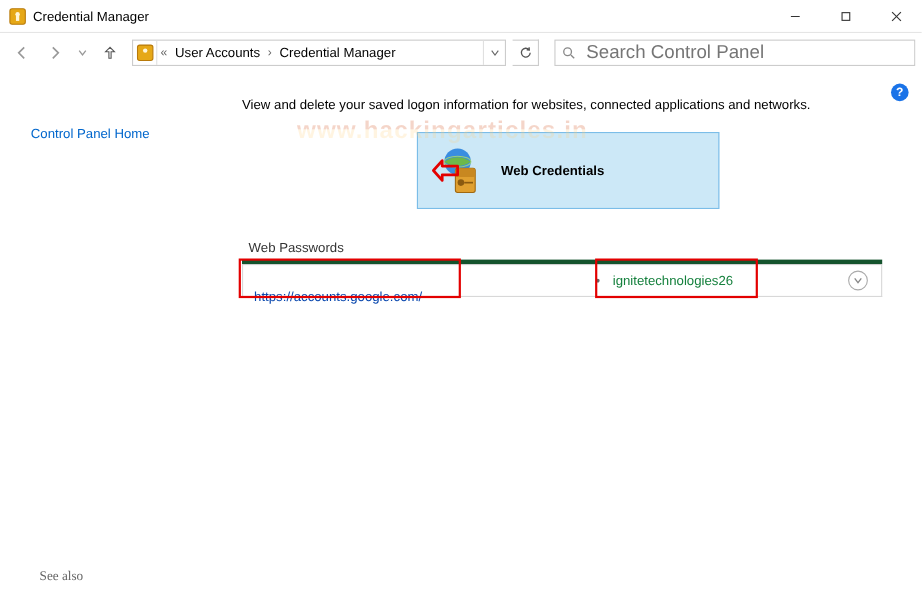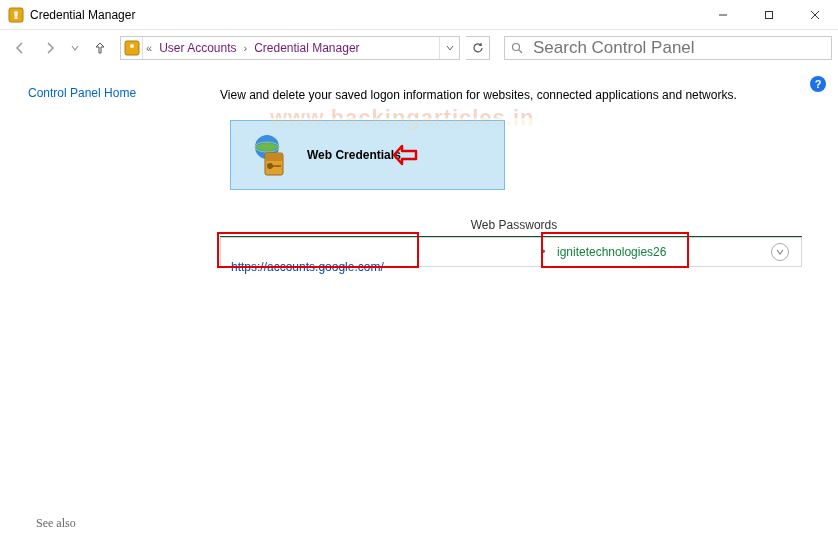--- a/index.html
+++ b/index.html
@@ -11,52 +11,52 @@
     .titlebar-text { font-size: 12px; color: #000; flex: 1; }
     .winbtn { width: 46px; height: 30px; display: flex; align-items: center; justify-content: center; color: #555; }
     
     
     .navbar { height: 36px; display: flex; align-items: center; padding: 0 6px; gap: 2px; }
     .navbtn { width: 28px; height: 28px; display: flex; align-items: center; justify-content: center; color: #888; border-radius: 2px; }
     .navbtn.enabled { color: #333; }
     .addrbox { flex: 0 0 340px; height: 24px; border: 1px solid #ccc; display: flex; align-items: center; margin: 0 4px; }
     .addrbox-icon { width: 22px; height: 22px; display:flex; align-items:center; justify-content:center; border-right: 1px solid #e0e0e0; }
     .crumb-sep { color: #666; font-size: 11px; padding: 0 3px; }
-    .crumb { font-size: 12px; color: #701a75; padding: 2px 4px; }
+    .crumb { font-size: 12px; color: #000000; padding: 2px 4px; }
     .addr-dd { width: 20px; height: 22px; border-left: 1px solid #e0e0e0; display:flex;align-items:center;justify-content:center; margin-left:auto; color: #666; font-size:10px;}
     .refreshbtn { width: 24px; height: 24px; border: 1px solid #ccc; border-left: none; display:flex;align-items:center;justify-content:center; color:#555; }
     .searchbox { flex: 1; height: 24px; border: 1px solid #ccc; margin-left: 12px; display: flex; align-items: center; }
     .searchbox input { border: none; outline: none; font-size: 17px; padding: 0 4px; flex: 1; color: #666; }
     .search-icon-wrap { width: 24px; display:flex;align-items:center;justify-content:center; color: #888; }
     
     
     .body { display: flex; position: relative; height: calc(549px - 30px - 36px); }
     .leftpane { width: 210px; padding: 20px 0 0 28px; }
-    .leftlink { color: #0066cc; font-size: 12px; cursor: pointer; }
+    .leftlink { color: #0066cc; font-size: 12px; cursor: pointer; margin-top: 28px; }
     .seealso { position: absolute; left: 36px; bottom: 18px; font-size: 12px; color: #666; font-family: Liberation Serif, serif; }
     
     .main { flex: 1; padding: 22px 36px 0 10px; position: relative; }
     .heading { color: #003399; font-size: 18px; font-weight: 400; margin-bottom: 8px; }
     .subtext { font-size: 12px; color: #000000; margin-bottom: 18px; }
     
-    .cred-row { display: flex; gap: 22px; margin-bottom: 28px; position: relative; }
+    .cred-row { display: flex; gap: 22px; margin-bottom: 28px; position: relative; justify-content: center; }
     .cred-card { width: 275px; height: 70px; display: flex; align-items: center; padding: 0 16px; gap: 12px; cursor: pointer; }
     .cred-card.selected { background: #cce8f7; border: 1px solid #7bbde8; margin-left: 10px; }
     .cred-card:not(.selected) { border: 1px solid transparent; }
     .cred-icon { width: 48px; height: 48px; }
     .cred-label { font-size: 12px; font-weight: 600; color: #000; }
     
     .watermark { position: absolute; left: 50px; top: -15px; font-size: 22px; font-weight: 700; letter-spacing: 1px; opacity: 0.22; pointer-events:none;
       background: linear-gradient(180deg, #d2460e 0%, #d2460e 50%, #ffcf7a 50%, #ffcf7a 100%);
       -webkit-background-clip: text; background-clip: text; color: transparent; }
     
     .red-arrow { position: absolute; left: 172px; top: 24px; }
     
     .section-label { font-size: 12px; color: #333; padding: 0 0 4px 6px; }
-    .section-underline { border-bottom: 1px solid #14532d; text-align: center; }
+    .section-underline { border-bottom: 4px solid #14532d; }
     
     .entry-row { display: flex; align-items: center; height: 30px; border: 1px solid #d8d8d8; border-top: 1px solid #d0d0d0; padding: 0 4px; font-size: 12px; position: relative;}
     .entry-url { color: #0645ad; padding: 0 6px; margin-top: 30px; }
     .entry-dot { color: #666; padding: 0 6px; }
     .entry-user { color: #15803d; }
     .expand-circle { position: absolute; right: 12px; top: 50%; transform: translateY(-50%); width: 18px; height:18px; border: 1px solid #aaa; border-radius: 50%; display:flex;align-items:center;justify-content:center; color:#666; font-size:10px;}
     .redbox { position: absolute; border: 2px solid #e30000; }
     
     .help-badge { position: absolute; right: 12px; top: 10px; width: 16px; height: 16px; background: #1a73e8; color: #fff; border-radius: 50%; display:flex;align-items:center;justify-content:center; font-size: 11px; font-weight:bold;}
   </style>

